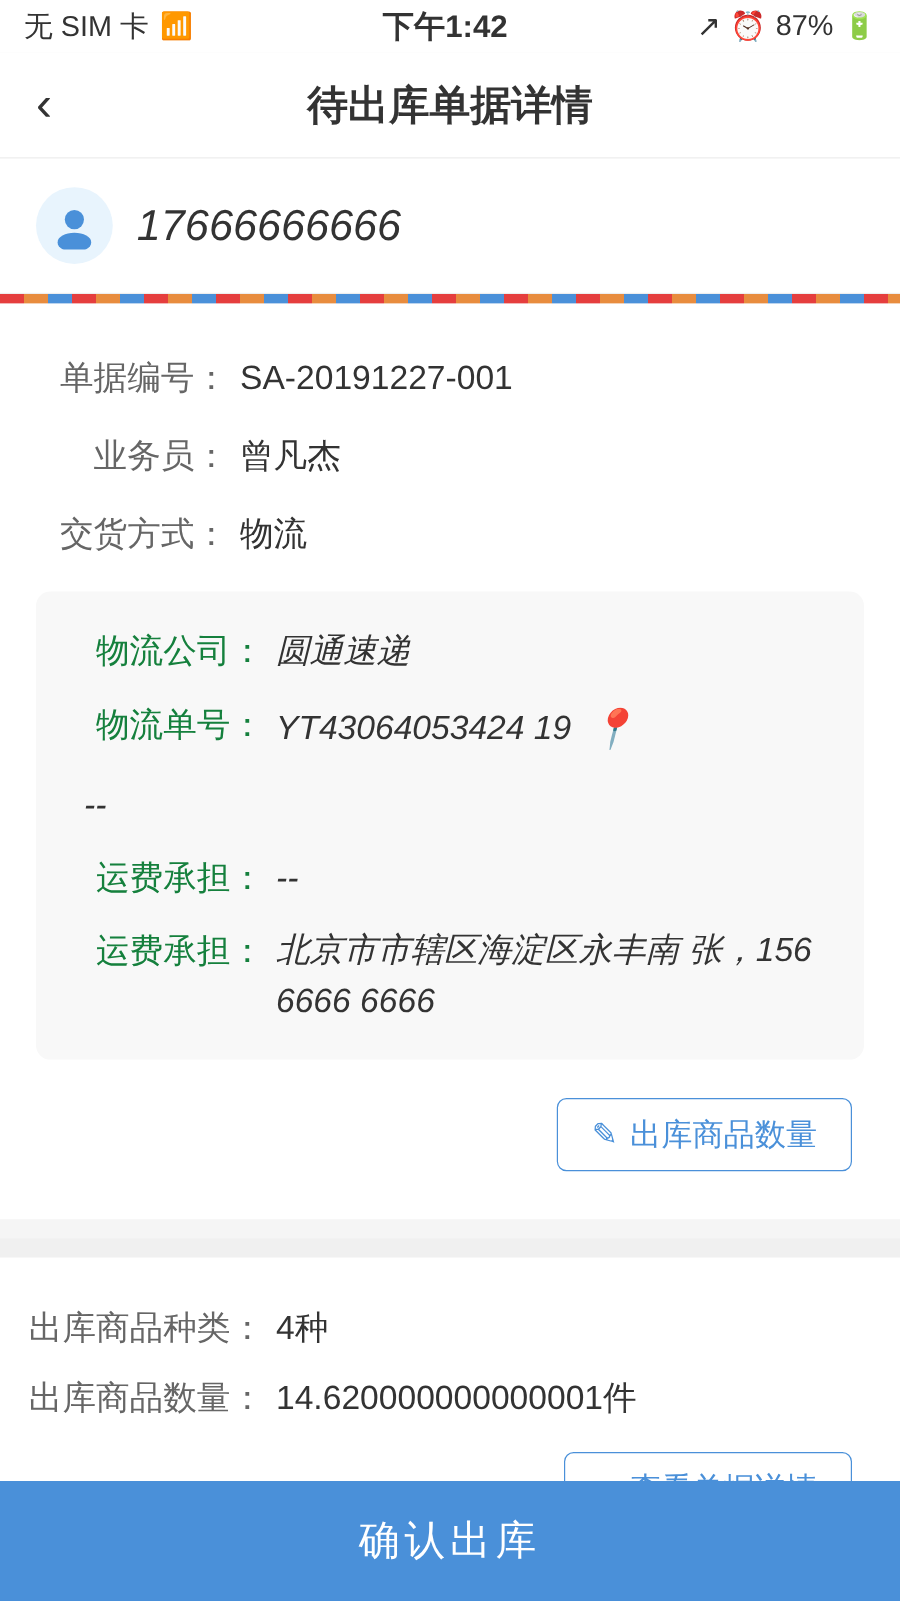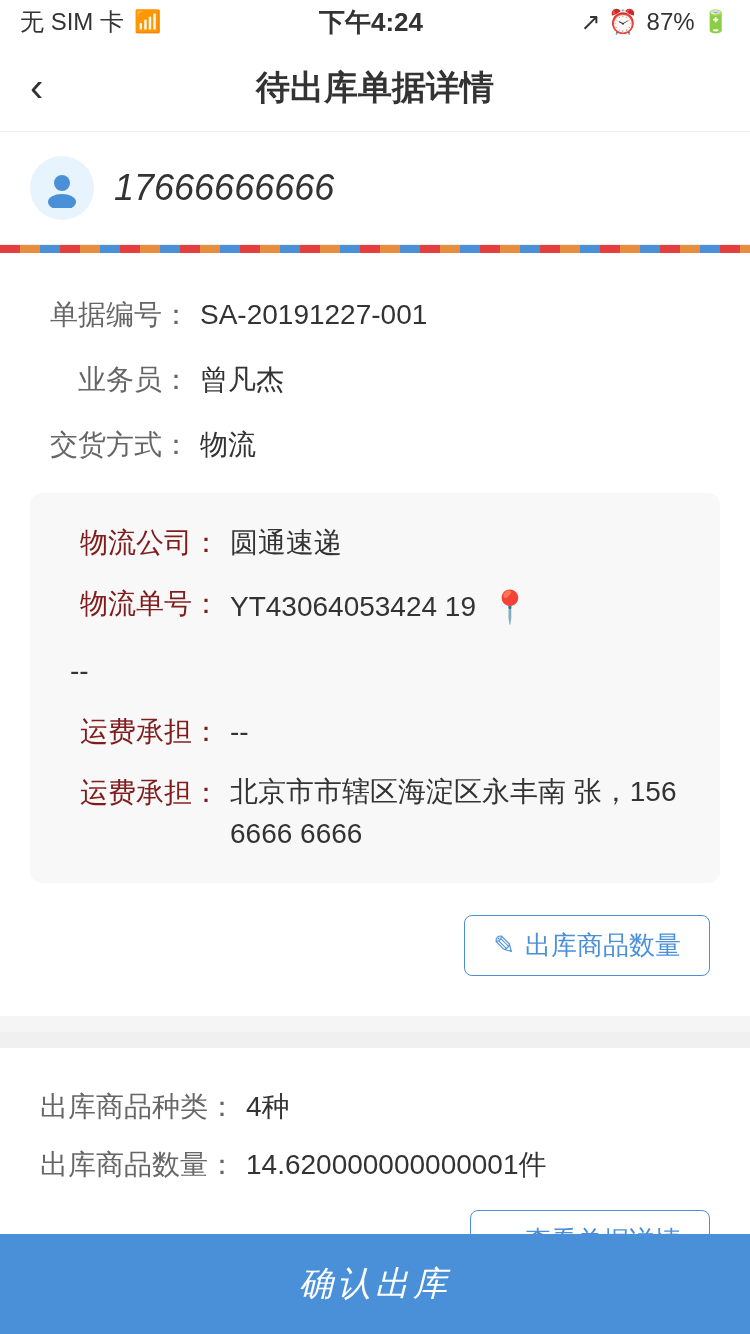--- a/index.html
+++ b/index.html
@@ -126,32 +126,33 @@
       padding: 20px 0;
     }
     .logistics-row {
       display: flex;
       align-items: flex-start;
       padding: 8px 40px;
       font-size: 28px;
       line-height: 1.6;
     }
     .logistics-label {
-      color: #7f1d1d;
+      color: #15803d;
       min-width: 160px;
       text-align: right;
       padding-right: 10px;
       flex-shrink: 0;
     }
     .logistics-value {
       color: #333;
       flex: 1;
       display: flex;
       align-items: center;
       gap: 14px;
+      font-style: italic;
     }
     .location-icon {
       color: #4a90d9;
       font-size: 32px;
     }
 
     
     .edit-button {
       display: flex;
       justify-content: flex-end;
@@ -177,21 +178,21 @@
     }
 
     
     .goods-section {
       background: #fff;
       padding: 30px 0 10px;
     }
     .goods-row {
       display: flex;
       align-items: center;
-      padding: 10px 40px;
+      padding: 10px 24px;
       font-size: 28px;
     }
     .goods-label {
       color: #666;
       min-width: 200px;
       text-align: right;
       padding-right: 10px;
       flex-shrink: 0;
     }
     .goods-value {
@@ -230,41 +231,40 @@
       position: fixed;
       bottom: 0;
       left: 0;
       width: 750px;
       height: 100px;
       background: #4a90d9;
       display: flex;
       align-items: center;
       justify-content: center;
       cursor: pointer;
-      font-style: italic;
     }
     .confirm-text {
       font-size: 34px;
       font-weight: 500;
       color: #fff;
       letter-spacing: 4px;
     }
 
     
     .wifi-icon { font-size: 22px; }
   </style>
 </head>
 <body>
 
 <div class="status-bar">
   <div class="status-left">
     <span>无 SIM 卡</span>
     <span class="wifi-icon">📶</span>
   </div>
-  <div class="status-center">下午4:24</div>
+  <div class="status-center">下午1:42</div>
   <div class="status-right">
     <span>↗</span>
     <span>⏰</span>
     <span>87%</span>
     <span style="font-size:22px;">🔋</span>
   </div>
 </div>
 
 <div class="nav-bar">
   <div class="nav-back">

